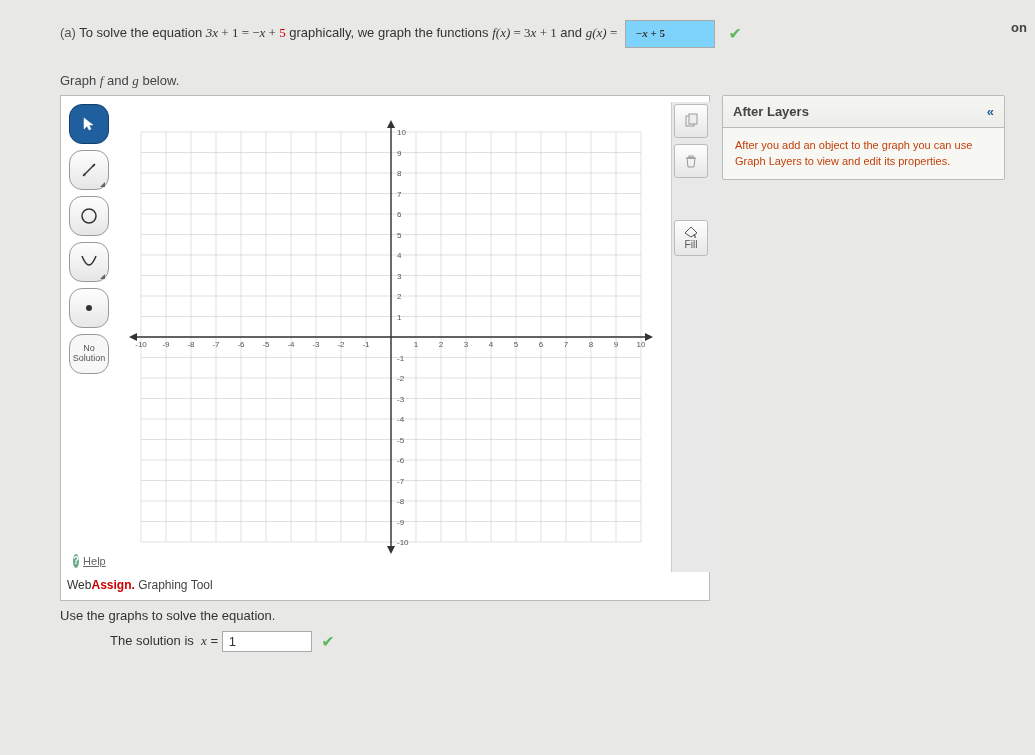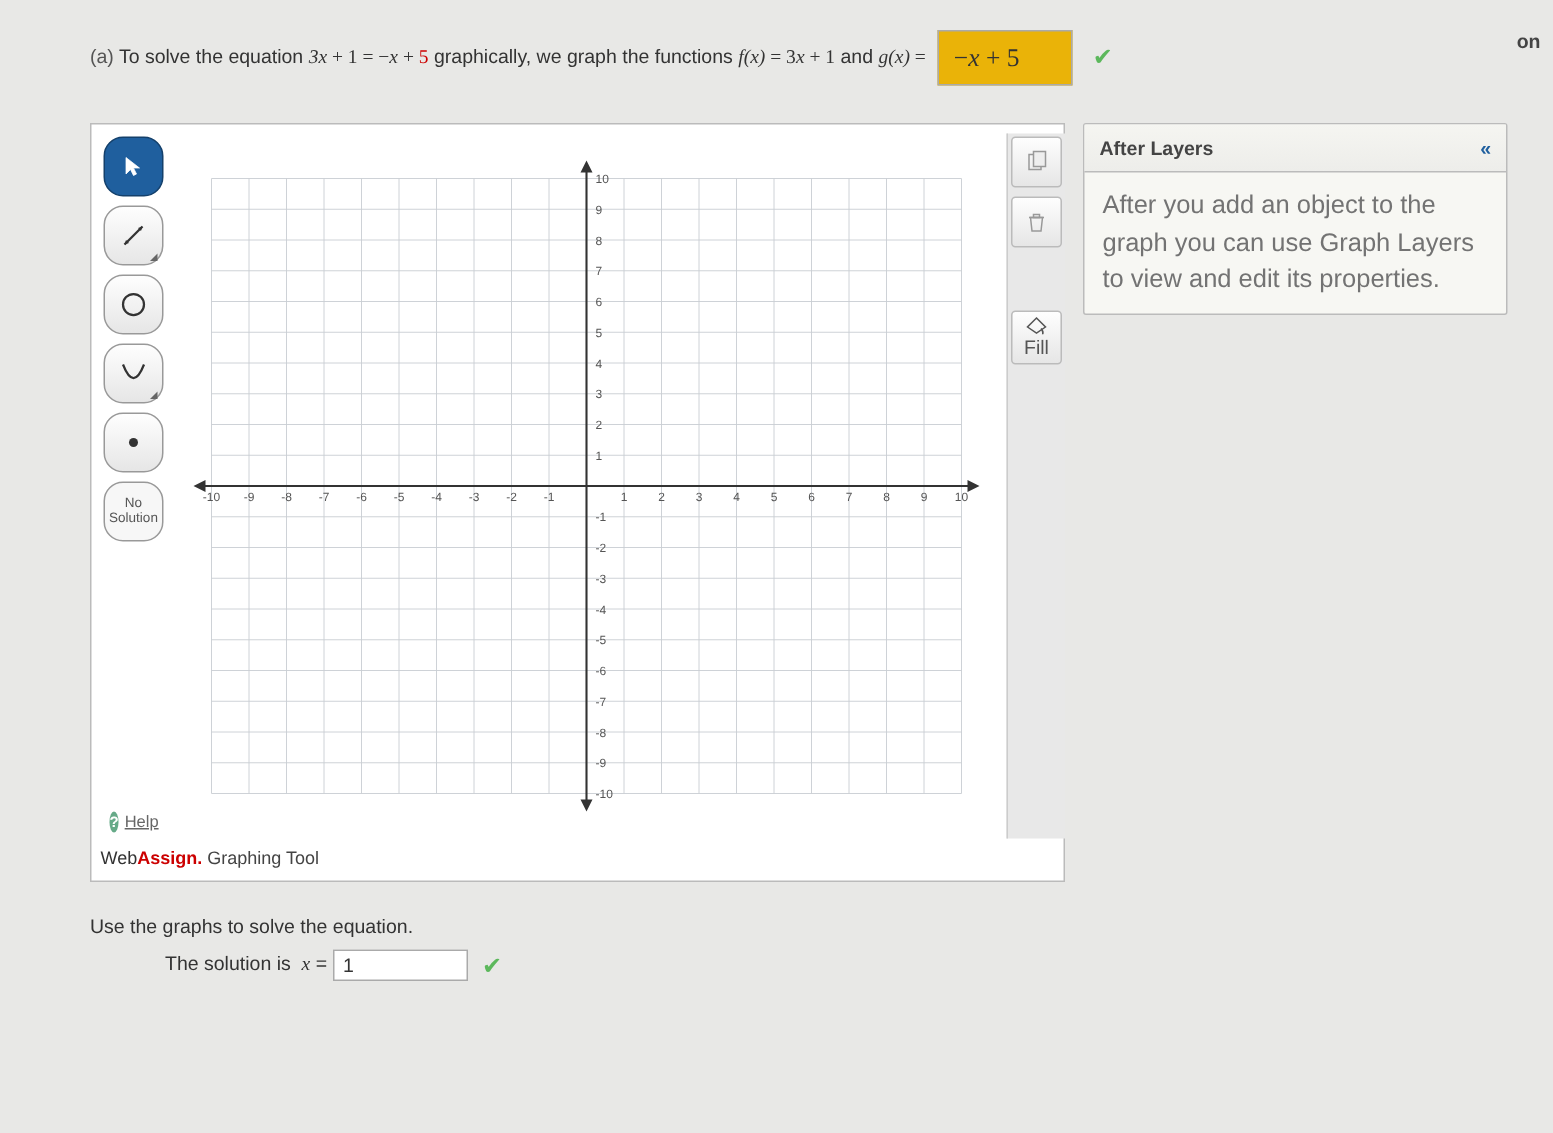--- a/index.html
+++ b/index.html
@@ -14,27 +14,28 @@
     }
     .content { padding: 20px 30px 10px 60px; position: relative; }
     .question-text { margin-bottom: 25px; line-height: 1.6; }
     .question-text .lbl { color: #555; }
     .math { font-family: 'Times New Roman', serif; font-style: italic; text-align: center; }
     .mathn { font-family: 'Times New Roman', serif; font-style: normal; }
     .red { color: #c00; }
     .answer-box {
       display: inline-block;
       border: 1px solid #aaa;
-      background: #eab308;
+      background: #7dd3fc;
       padding: 4px 10px;
       min-width: 90px;
       font-family: 'Times New Roman', serif;
-      font-size: 17px;
+      font-size: 11px;
       margin: 0 4px;
       vertical-align: middle;
+      font-weight: bold;
     }
     .check { color: #5cb85c; font-size: 16px; margin-left: 6px; vertical-align: middle; }
     .on-txt { position: absolute; right: 8px; top: 20px; color: #444; font-weight: bold; }
     .subhead { margin-bottom: 6px; color: #444; }
     .subhead .math { font-style: italic; }
     .graph-area { display: flex; gap: 12px; align-items: flex-start; }
     .graph-wrapper {
       background: #fff;
       border: 1px solid #bbb;
       padding: 6px;
@@ -55,43 +56,43 @@
       position: relative;
     }
     .tool-btn.active { background: #1f5f9e; border-color: #14406b; }
     .tool-btn.active svg { stroke: #fff; fill: #fff; }
     .tool-btn .corner { position:absolute; bottom:2px; right:3px; width:0;height:0;border-left:5px solid transparent;border-bottom:5px solid #666; }
     .tool-btn.nosol { font-size: 9px; line-height: 1.1; text-align: center; background:#f7f7f7; height: 40px; }
     .canvas-col { flex: 1; display: flex; flex-direction: column; position: relative; }
     svg.grid { display: block; }
     .right-tools { width: 40px; display:flex; flex-direction: column; gap: 6px; padding: 2px; align-items: center; background:#e8e8e8; border-left:1px solid #ccc; }
     .rt-btn { width: 34px; height: 34px; border:1px solid #bbb; background: linear-gradient(#fefefe,#e6e6e6); border-radius:3px; display:flex;align-items:center;justify-content:center; cursor:pointer; font-size:10px; color:#555;}
-    .fill-btn { font-size: 13px; flex-direction: column; gap:1px; height: 36px;}
+    .fill-btn { font-size: 10px; flex-direction: column; gap:1px; height: 36px;}
     .branding { text-align: left; padding: 6px 10px 2px 0; font-size: 12px; color: #444; }
     .branding .wa1 { color:#333; font-weight:normal;}
     .branding .wa2 { color:#c00; font-weight:bold;}
     .layers-panel {
       width: 296px;
       border: 1px solid #bbb;
       background: #f7f7f3;
       border-radius: 2px;
     }
     .layers-head {
       padding: 8px 10px;
       border-bottom: 1px solid #bbb;
       display: flex; justify-content: space-between; align-items: center;
       font-weight: bold; color: #444;
       background: linear-gradient(#f5f5f1,#ededea);
     }
     .layers-head .collapse { color:#1f5f9e; font-weight: bold; cursor:pointer;}
-    .layers-body { padding: 10px 12px; color: #737373; line-height: 1.45; font-size: 17px; }
+    .layers-body { padding: 10px 12px; color: #c2410c; line-height: 1.45; font-size: 11px; }
     .help-row { display:flex; align-items:center; gap:4px; margin-top: 8px; padding:2px 4px; }
     .help-row .hicon { width:14px;height:14px;border-radius:50%;background:#6a8; display:inline-flex;align-items:center;justify-content:center;color:#fff;font-size:10px;font-weight:bold;}
     .help-row a { color: #666; font-size: 11px;}
-    .solve-section { margin-top: 22px; }
+    .solve-section { margin-top: 7px; }
     .solve-row { margin-top: 8px; padding-left: 50px; }
     .sol-input {
       display:inline-block; border:1px solid #aaa; background:#fff;
       padding: 2px 6px; min-width: 90px; font-size: 13px; vertical-align: middle;
     }
     .ticklbl { font-size: 8px; fill: #555; font-family: Arial; }
   </style>
 </head>
 <body>
 
@@ -102,20 +103,23 @@
     <span class="math">3<span class="math">x</span> <span class="mathn">+ 1 = −</span><span class="math">x</span> <span class="mathn">+</span> <span class="red mathn">5</span></span>
     <span>graphically, we graph the functions</span>
     <span class="math"><span class="math">f</span>(<span class="math">x</span>) <span class="mathn">= 3</span><span class="math">x</span> <span class="mathn">+ 1</span></span>
     <span>and</span>
     <span class="math"><span class="math">g</span>(<span class="math">x</span>) <span class="mathn">=</span></span>
     <span class="answer-box"><span class="mathn">−</span><span class="math">x</span> <span class="mathn">+ 5</span></span>
     <span class="check">✔</span>
   </div>
   <div class="on-txt">on</div>
 
+  <div class="subhead">
+    <span>Graph </span><span class="math">f</span><span> and </span><span class="math">g</span><span> below.</span>
+  </div>
 
   <div class="graph-area">
     <div class="graph-wrapper">
       <div class="graph-inner">
         <div class="toolbar">
           <div class="tool-btn active">
             <svg width="16" height="16" viewBox="0 0 16 16">
                 <path d="M3 2 L3 13 L6 10 L8 14 L10 13 L8 9 L12 9 Z" fill="#fff" stroke="#fff" stroke-width="0.5"></path>
               </svg>
           </div>

